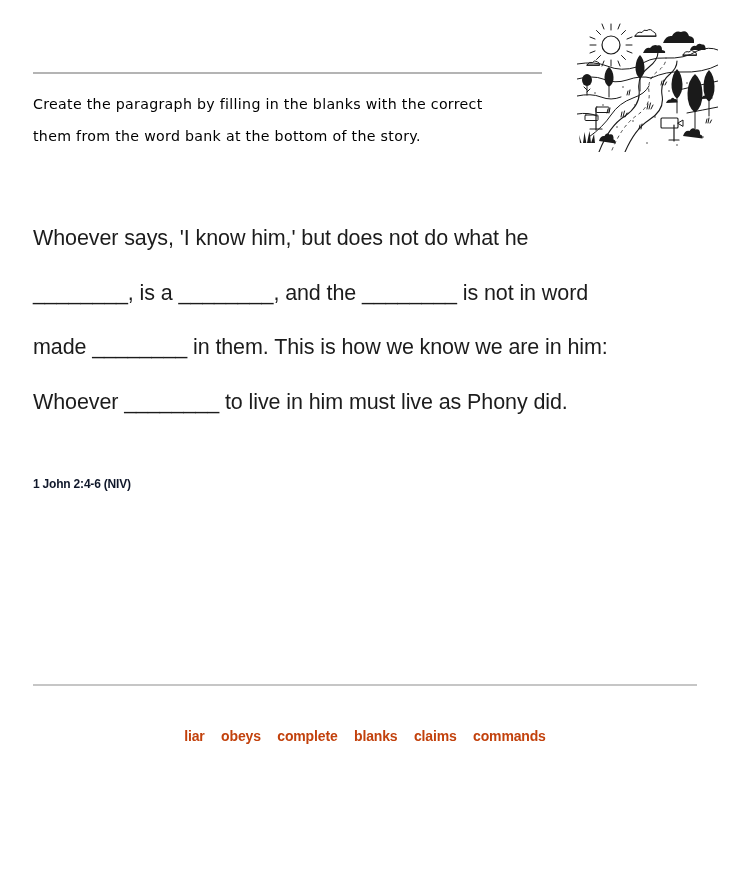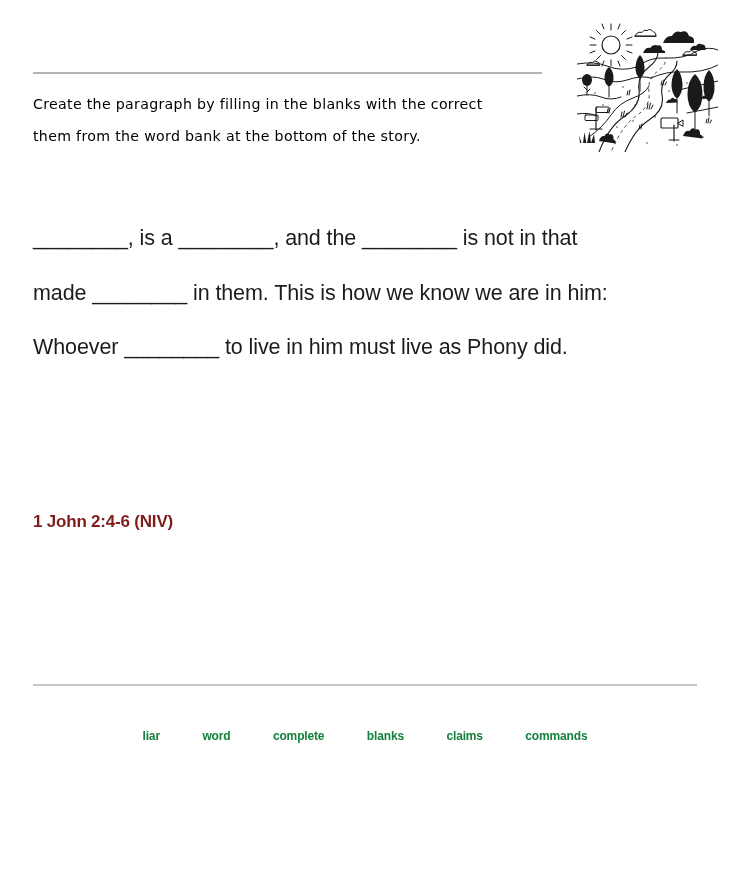--- a/index.html
+++ b/index.html
@@ -95,26 +95,26 @@
     font-size: 21.5px;
     line-height: 54.5px;
     color: #1c1c1c;
     white-space: nowrap;
     letter-spacing: -0.1px;
   }
 
   .reference {
     position: absolute;
     left: 33px;
-    top: 512px;
-    font-family: "Liberation Sans", sans-serif;
-    font-size: 17px;
+    top: 474px;
+    font-family: "Liberation Sans", sans-serif;
+    font-size: 12px;
     line-height: 20px;
     font-weight: bold;
-    color: #7f1d1d;
+    color: #0f172a;
     letter-spacing: -0.2px;
     white-space: nowrap;
   }
 
   
   .bank-divider {
     position: absolute;
     left: 33px;
     top: 684px;
     width: 664px;
@@ -125,26 +125,26 @@
     position: absolute;
     left: 33px;
     top: 726px;
     width: 664px;
     text-align: center;
     white-space: nowrap;
   }
   .bank-word {
     display: inline-block;
     font-family: "Liberation Sans", sans-serif;
-    font-size: 12px;
+    font-size: 14px;
     line-height: 20px;
     font-weight: bold;
-    color: #15803d;
+    color: #c2410c;
     letter-spacing: -0.15px;
-    margin: 0 19px;
+    margin: 0 6px;
   }
 </style>
 </head>
 <body>
 
 <div class="sheet">
 
 
   <div class="title-divider"></div>
 
@@ -300,30 +300,31 @@
           <circle cx="126" cy="120" r="0.7"></circle>
         <circle cx="70" cy="126" r="0.7"></circle>
           <circle cx="46" cy="70" r="0.7"></circle>
         <circle cx="100" cy="128" r="0.7"></circle>
           <circle cx="18" cy="76" r="0.7"></circle>
       </g>
     </svg>
   </div>
 
   <div class="story">
-    <div class="story-line">________, is a ________, and the ________ is not in that</div>
+    <div class="story-line">Whoever says, 'I know him,' but does not do what he</div>
+    <div class="story-line">________, is a ________, and the ________ is not in word</div>
     <div class="story-line">made ________ in them. This is how we know we are in him:</div>
     <div class="story-line">Whoever ________ to live in him must live as Phony did.</div>
   </div>
 
   <div class="reference">1 John 2:4-6 (NIV)</div>
 
   <div class="bank-divider"></div>
   <div class="word-bank">
     <span class="bank-word">liar</span>
-    <span class="bank-word">word</span>
+    <span class="bank-word">obeys</span>
     <span class="bank-word">complete</span>
     <span class="bank-word">blanks</span>
     <span class="bank-word">claims</span>
     <span class="bank-word">commands</span>
   </div>
 
 </div>
 
 </body></html>

